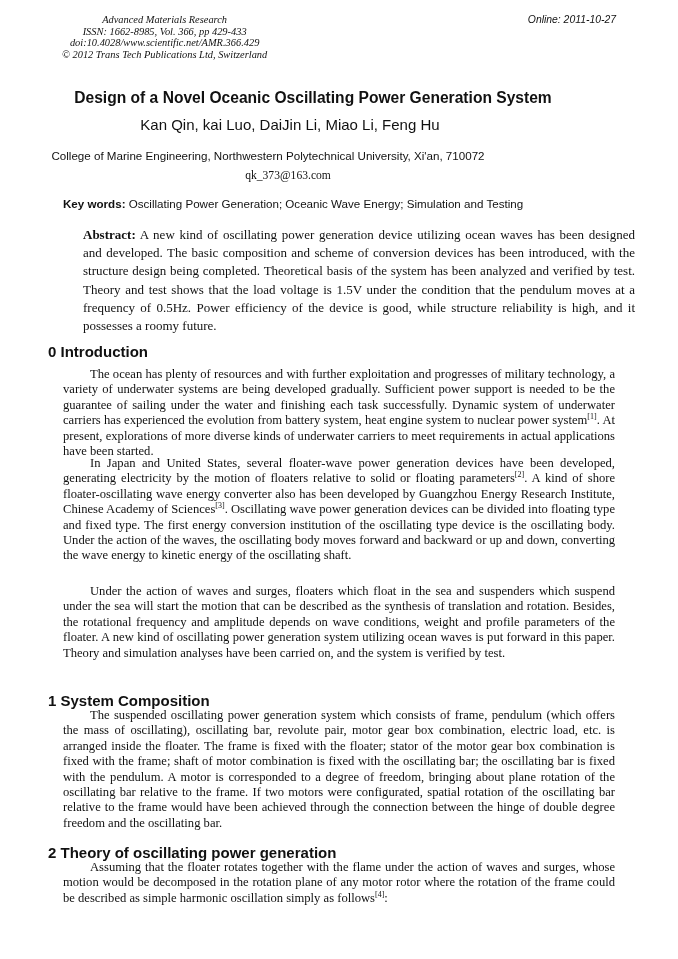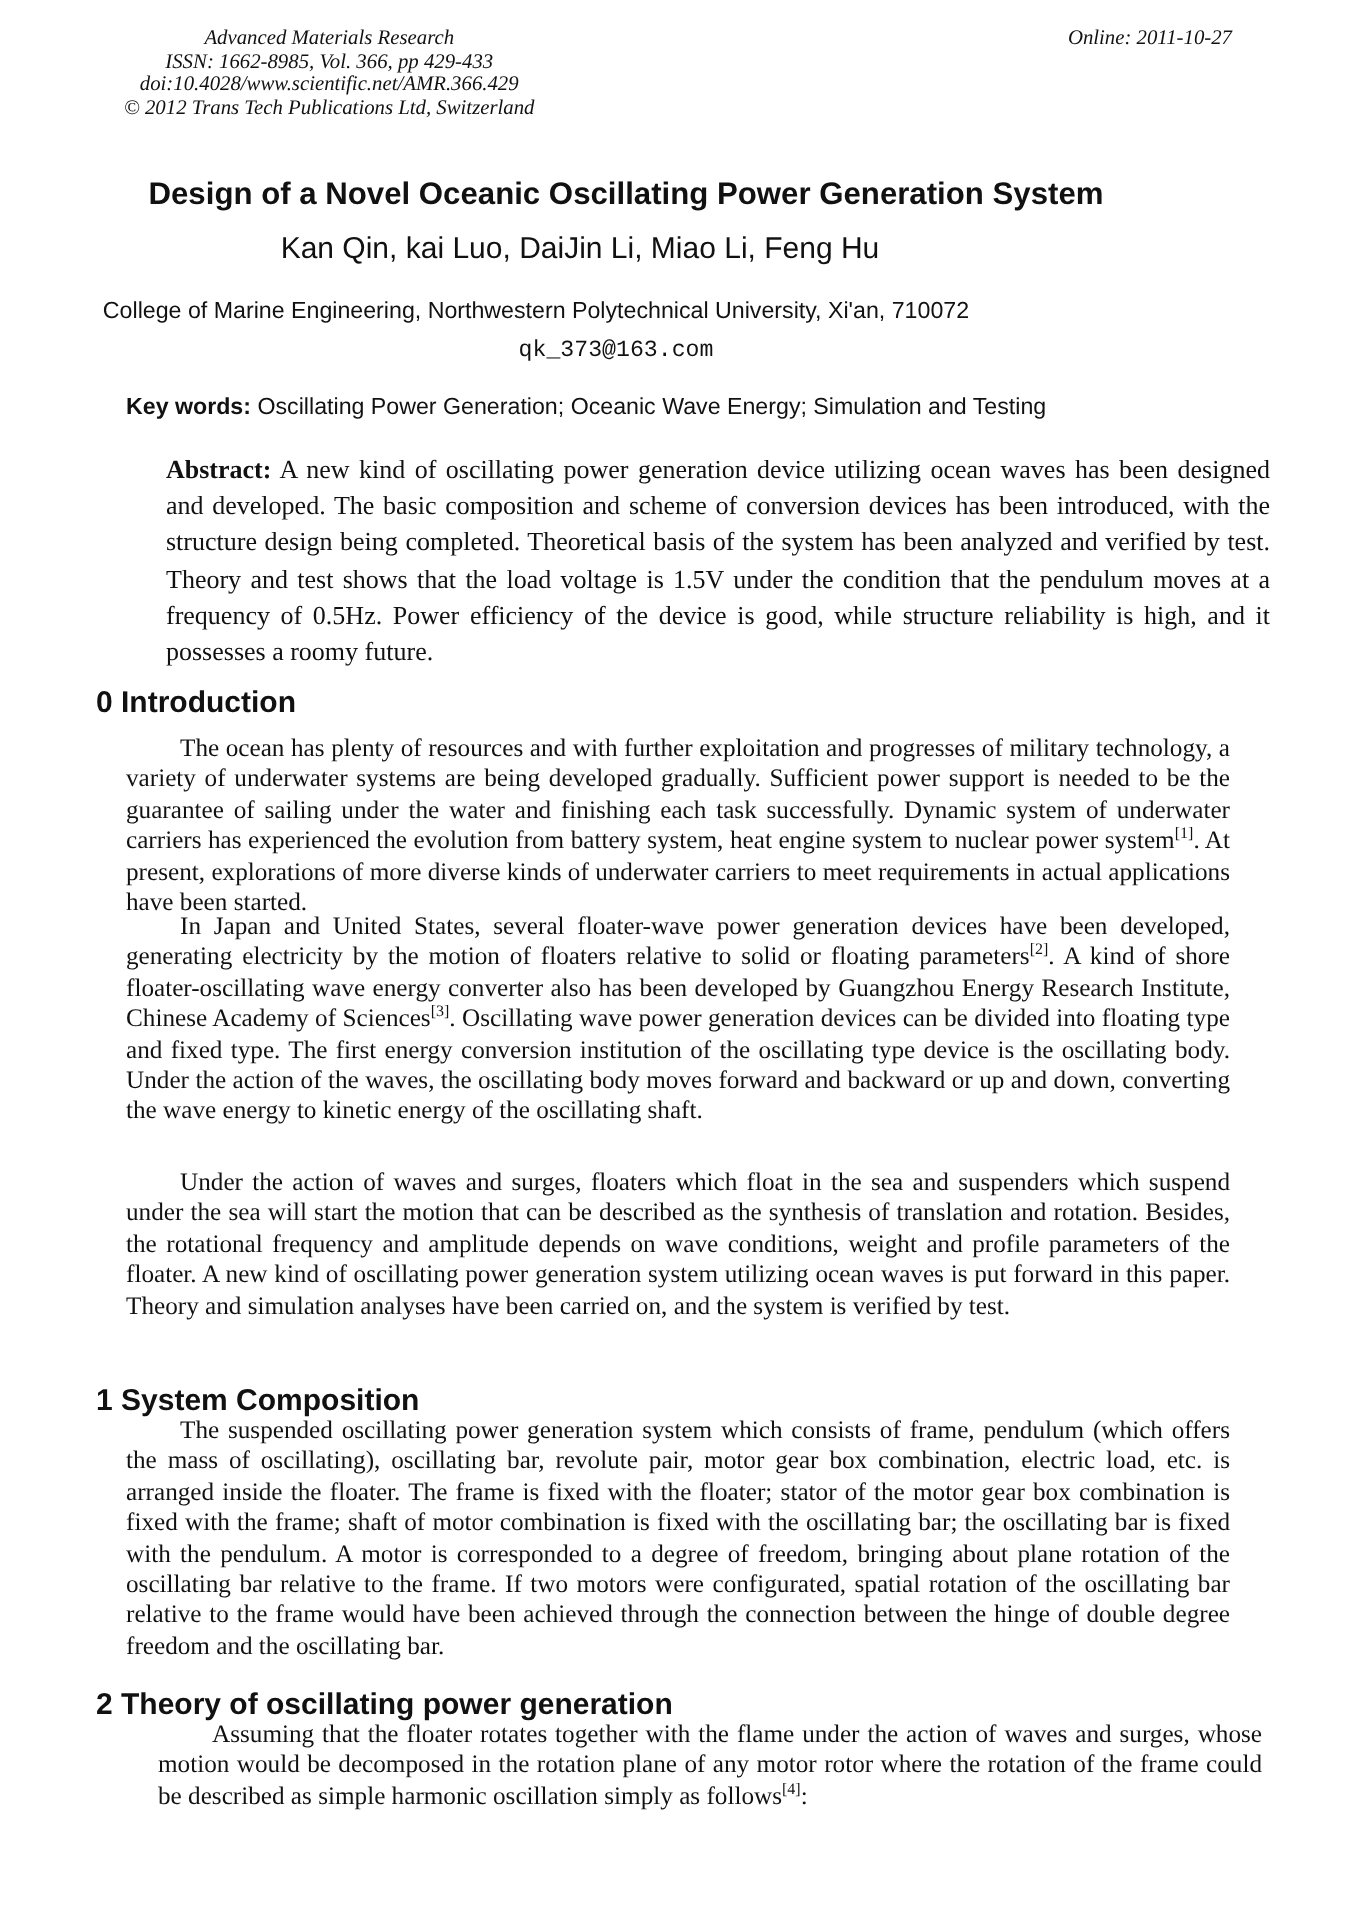--- a/index.html
+++ b/index.html
@@ -1,25 +1,25 @@
 <!DOCTYPE html>
 <html><head>
   <meta charset="utf-8">
   <style>
     html, body { margin: 0; padding: 0; background: #ffffff; }
     body { width: 678px; height: 959px; position: relative; overflow: hidden; color: #111; }
 
     .header-left { position: absolute; left: 62px; top: 14px; font-family: "Liberation Serif", serif; font-style: italic; font-size: 10.4px; line-height: 11.6px; text-align: center; }
-    .header-right { position: absolute; right: 62px; top: 14px; font-family: Liberation Serif, serif; font-style: italic; font-size: 10.4px; line-height: 11.6px; margin-left: 10px; }
+    .header-right { position: absolute; right: 62px; top: 14px; font-family: Liberation Sans, sans-serif; font-style: italic; font-size: 10.4px; line-height: 11.6px; margin-left: 10px; }
 
     .title { position: absolute; left: 0; width: 598px; top: 89px; text-align: center; font-family: "Liberation Sans", sans-serif; font-weight: bold; font-size: 15.6px; }
     .title-inner { display: inline-block; margin-left: 28px; }
     .authors { position: absolute; left: 0; width: 580px; top: 116px; text-align: center; font-family: "Liberation Sans", sans-serif; font-size: 15px; }
     .affil { position: absolute; left: 0; width: 536px; top: 149px; text-align: center; font-family: "Liberation Sans", sans-serif; font-size: 11.6px; }
-    .email { position: absolute; left: 0; width: 576px; top: 169px; text-align: center; font-family: Liberation Mono, monospace; font-size: 11.6px; margin-left: 20px; }
+    .email { position: absolute; left: 0; width: 576px; top: 169px; text-align: center; font-family: Liberation Serif, serif; font-size: 11.6px; }
     .keywords { position: absolute; left: 63px; top: 197px; font-family: Liberation Sans, sans-serif; font-size: 11.6px; }
     .keywords b { font-weight: bold; }
 
     .abstract { position: absolute; left: 63px; width: 552px; top: 226px; font-family: "Liberation Serif", serif; font-size: 13px; line-height: 18.2px; text-align: justify; margin-left: 20px; }
     .abstract b { font-weight: bold; }
 
     .section-head { position: absolute; left: 48px; font-family: Liberation Sans, sans-serif; font-weight: bold; font-size: 15px; }
     .para { position: absolute; left: 63px; width: 552px; font-family: "Liberation Serif", serif; font-size: 12.6px; line-height: 15.4px; text-align: justify; text-indent: 27px; }
     sup { font-size: 8px; vertical-align: 5px; line-height: 0; }
   </style>
@@ -66,15 +66,15 @@
 </div>
 
 <div class="section-head" style="top:692px;">1 System Composition</div>
 
 <div class="para" style="top:708px;">
   <span>The suspended oscillating power generation system which consists of frame, pendulum (which offers the mass of oscillating), oscillating bar, revolute pair, motor gear box combination, electric load, etc. is arranged inside the floater. The frame is fixed with the floater; stator of the motor gear box combination is fixed with the frame; shaft of motor combination is fixed with the oscillating bar; the oscillating bar is fixed with the pendulum. A motor is corresponded to a degree of freedom, bringing about plane rotation of the oscillating bar relative to the frame. If two motors were configurated, spatial rotation of the oscillating bar relative to the frame would have been achieved through the connection between the hinge of double degree freedom and the oscillating bar.</span>
 </div>
 
 <div class="section-head" style="top:844px;">2 Theory of oscillating power generation</div>
 
-<div class="para" style="top:860px;margin-left:16px;">
+<div class="para" style="top:860px;">
   <span>Assuming that the floater rotates together with the flame under the action of waves and surges, whose motion would be decomposed in the rotation plane of any motor rotor where the rotation of the frame could be described as simple harmonic oscillation simply as follows</span><sup>[4]</sup><span>:</span>
 </div>
 
 </body></html>

